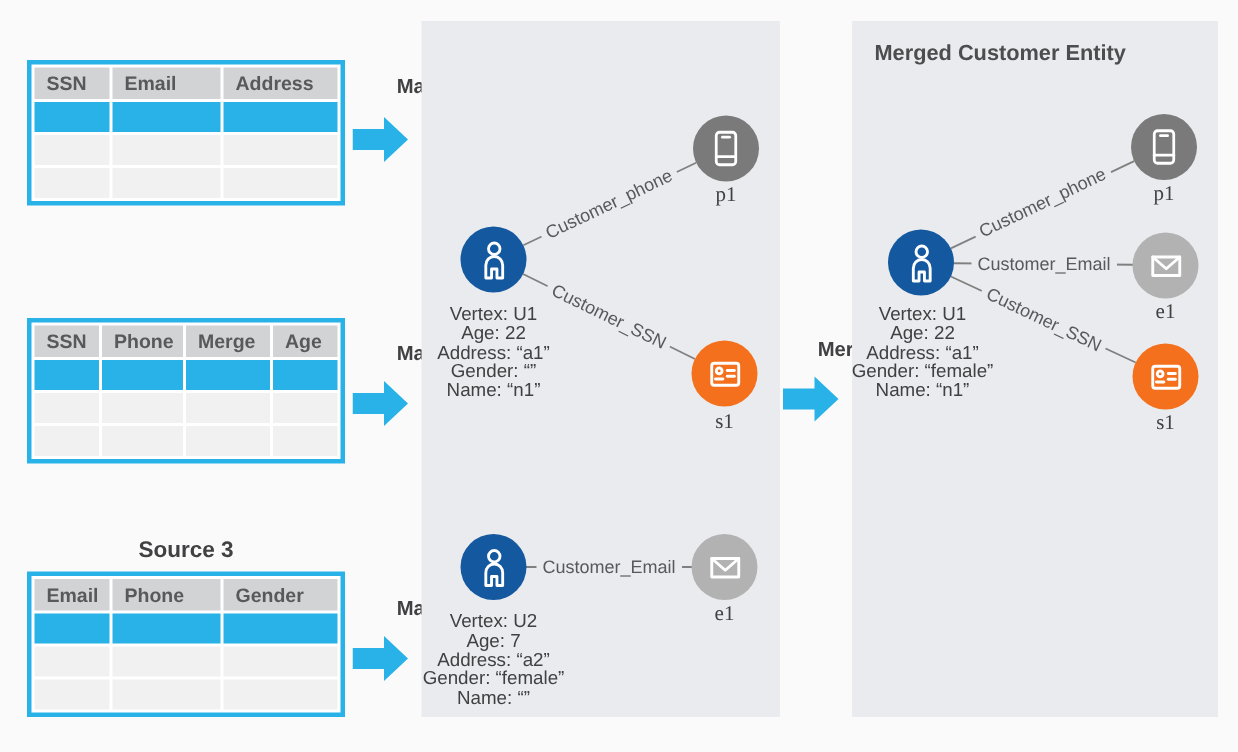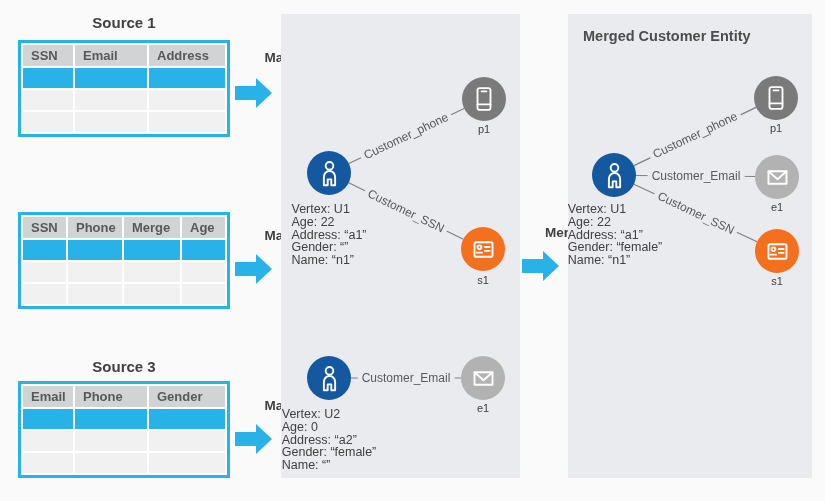--- a/index.html
+++ b/index.html
@@ -25,31 +25,30 @@
   .edges line{stroke:var(--line,#808080);stroke-width:1.2;}
 
   .node{position:absolute;width:44px;height:44px;border-radius:50%;display:flex;align-items:center;justify-content:center;transform:translate(-50%,-50%);}
   .node.blue{background:var(--node_blue,#14589f);}
   .node.orange{background:var(--node_orange,#f4701d);}
   .node.gdark{background:var(--gray_dark,#7a7a7a);}
   .node.glight{background:var(--gray_light,#b2b2b2);}
   .node svg{display:block;}
   .ic{stroke:#fff;fill:none;stroke-width:1.7;stroke-linejoin:round;stroke-linecap:round;}
 
-  .node-label{position:absolute;transform:translateX(-50%);font-size:11px;color:var(--text_dark,#414042);white-space:nowrap;}
+  .node-label{position:absolute;transform:translateX(-50%);font-size:14px;color:var(--text_dark,#414042);white-space:nowrap;font-family:Liberation Serif, serif;}
   .edge-label{position:absolute;font-size:12px;color:#58595b;background:var(--panel_bg,#e9ebee);padding:0 4px;white-space:nowrap;transform:translate(-50%,-50%) rotate(var(--rot,0deg));}
-  .vertex-info{position:absolute;transform:translateX(-50%);font-size:12.5px;line-height:12.8px;color:var(--text_dark,#414042);white-space:pre-line;}
+  .vertex-info{position:absolute;transform:translateX(-50%);text-align:center;font-size:12.5px;line-height:12.8px;color:var(--text_dark,#414042);white-space:pre-line;}
   .footnote{position:absolute;font-size:12.5px;line-height:12.6px;color:var(--text_dark,#414042);white-space:pre-line;}
 </style>
 </head>
 <body>
 
 <div class="stage">
 
-  <div class="src-title" style="left:18px;top:14px">Source 1</div>
   <table class="src-table" style="left:18px;top:40px">
     <colgroup>
         <col style="width:50px">
         <col style="width:72px">
         <col style="width:76px">
       </colgroup>
     <tbody>
       <tr>
         <th>SSN</th>
         <th>Email</th>
@@ -201,21 +200,21 @@
     <div class="node-label" style="left:203px;top:109px">p1</div>
     <div class="node-label" style="left:202px;top:260px">s1</div>
     <div class="node-label" style="left:202px;top:388px">e1</div>
 
     <div class="vertex-info" style="left:48px;top:189px">Vertex: U1
 Age: 22
 Address: “a1”
 Gender: “”
 Name: “n1”</div>
     <div class="vertex-info" style="left:48px;top:394px">Vertex: U2
-Age: 0
+Age: 7
 Address: “a2”
 Gender: “female”
 Name: “”</div>
   </div>
 
   <div class="arrow-label" style="left:517px;top:225px;width:48px">Merge</div>
   <svg class="arrow" style="left:522px;top:249px" width="38" height="34">
     <polygon points="0,10 21,10 21,2 37,17 21,32 21,24 0,24" fill="#29b2e8"></polygon>
   </svg>
 

